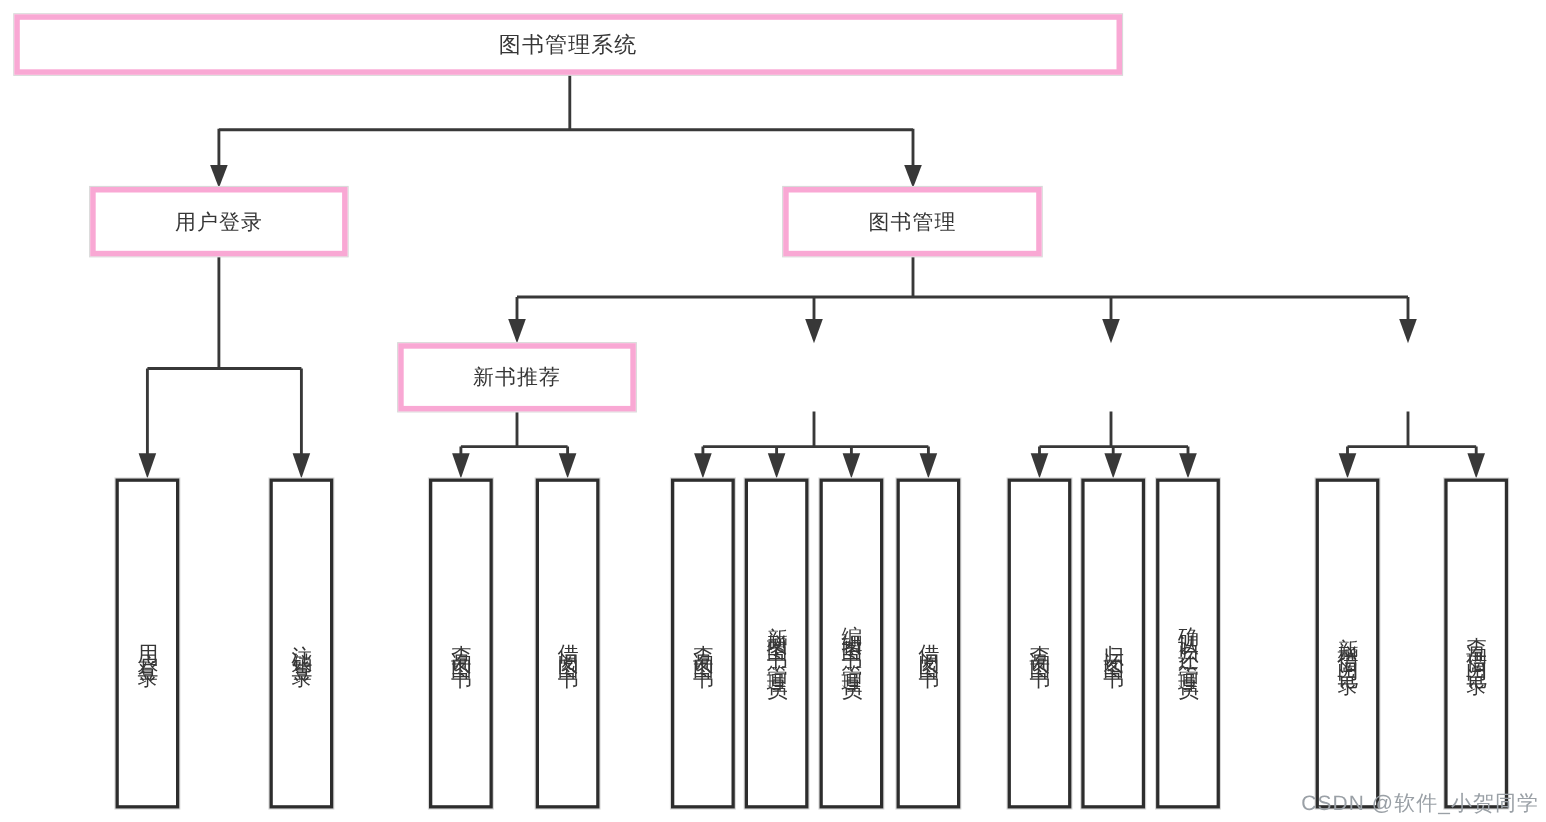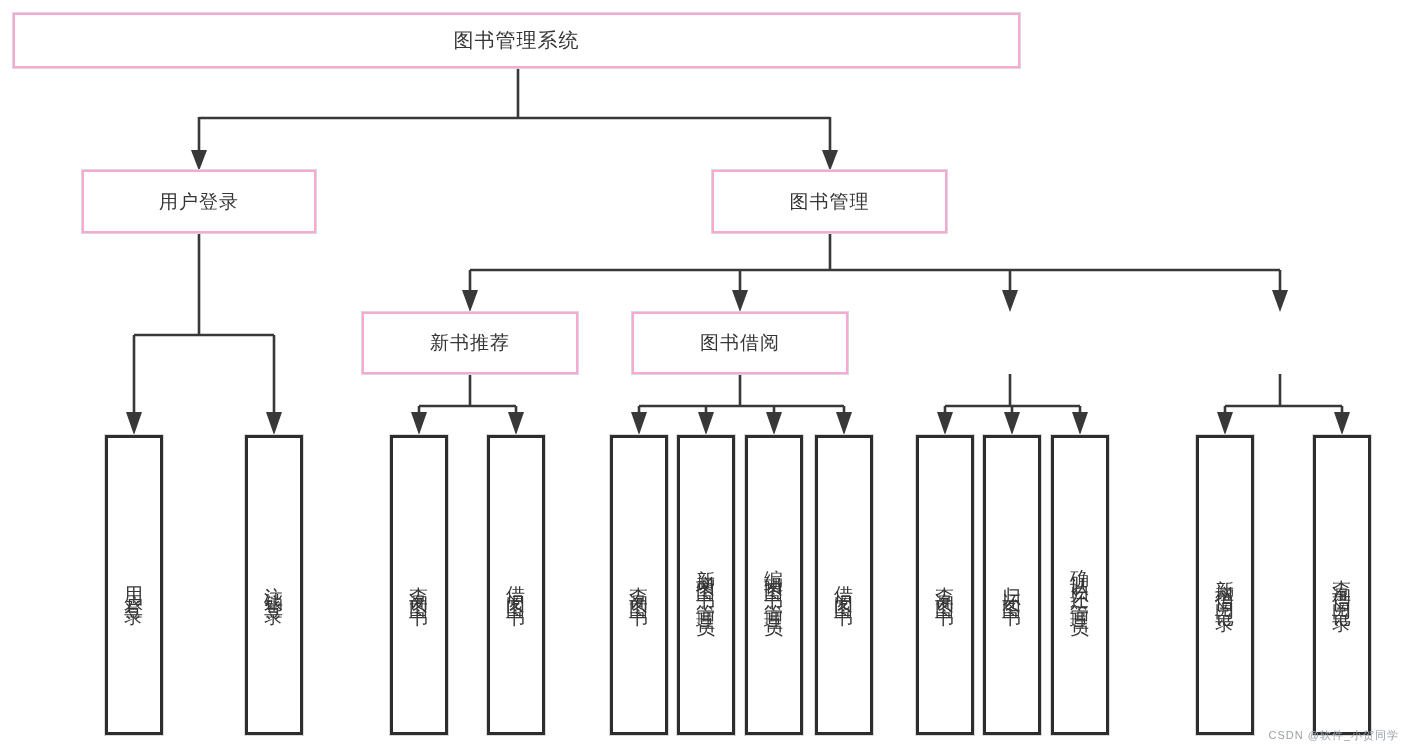--- a/index.html
+++ b/index.html
@@ -19,21 +19,21 @@
     position: absolute;
     left: 0; top: 0;
     width: 1405px;
     height: 747px;
     pointer-events: none;
   }
   .hbox {
     position: absolute;
     box-sizing: border-box;
     background: #ffffff;
-    border: 2px solid #f9a8d4;
+    border: 5px solid #f9a8d4;
     box-shadow: 0 0 0 1px #d9d9d9;
     display: flex;
     align-items: center;
     justify-content: center;
     font-size: 19px;
     color: #363636;
     letter-spacing: 1px;
     z-index: 2;
   }
   .vbox {
@@ -63,21 +63,21 @@
   .lvl2b { left: 712px; top: 170px; width: 235px; height: 63px; }
   .lvl3  { top: 312px; width: 216px; height: 62px; }
   .s0 { left: 362px; }
   .s1 { left: 632px; }
   .s2 { left: 902px; }
   .s3 { left: 1172px; }
   .watermark {
     position: absolute;
     right: 6px;
     bottom: 4px;
-    font-size: 11px;
+    font-size: 19px;
     color: #9aa0a6;
     letter-spacing: 1px;
     z-index: 3;
   }
 </style>
 </head>
 <body>
 
 <div id="stage">
 
@@ -131,23 +131,20 @@
   <div class="hbox lvl2a">
     <span>用户登录</span>
   </div>
   <div class="hbox lvl2b">
     <span>图书管理</span>
   </div>
 
   <div class="hbox lvl3 s0">
     <span>新书推荐</span>
   </div>
-  <div class="hbox lvl3 s1">
-    <span>图书借阅</span>
-  </div>
 
   <div class="vbox" style="left:105px">
     <span class="vtext">用户登录</span>
   </div>
   <div class="vbox" style="left:245px">
     <span class="vtext">注销登录</span>
   </div>
 
   <div class="vbox" style="left:390px">
     <span class="vtext">查询图书</span>

